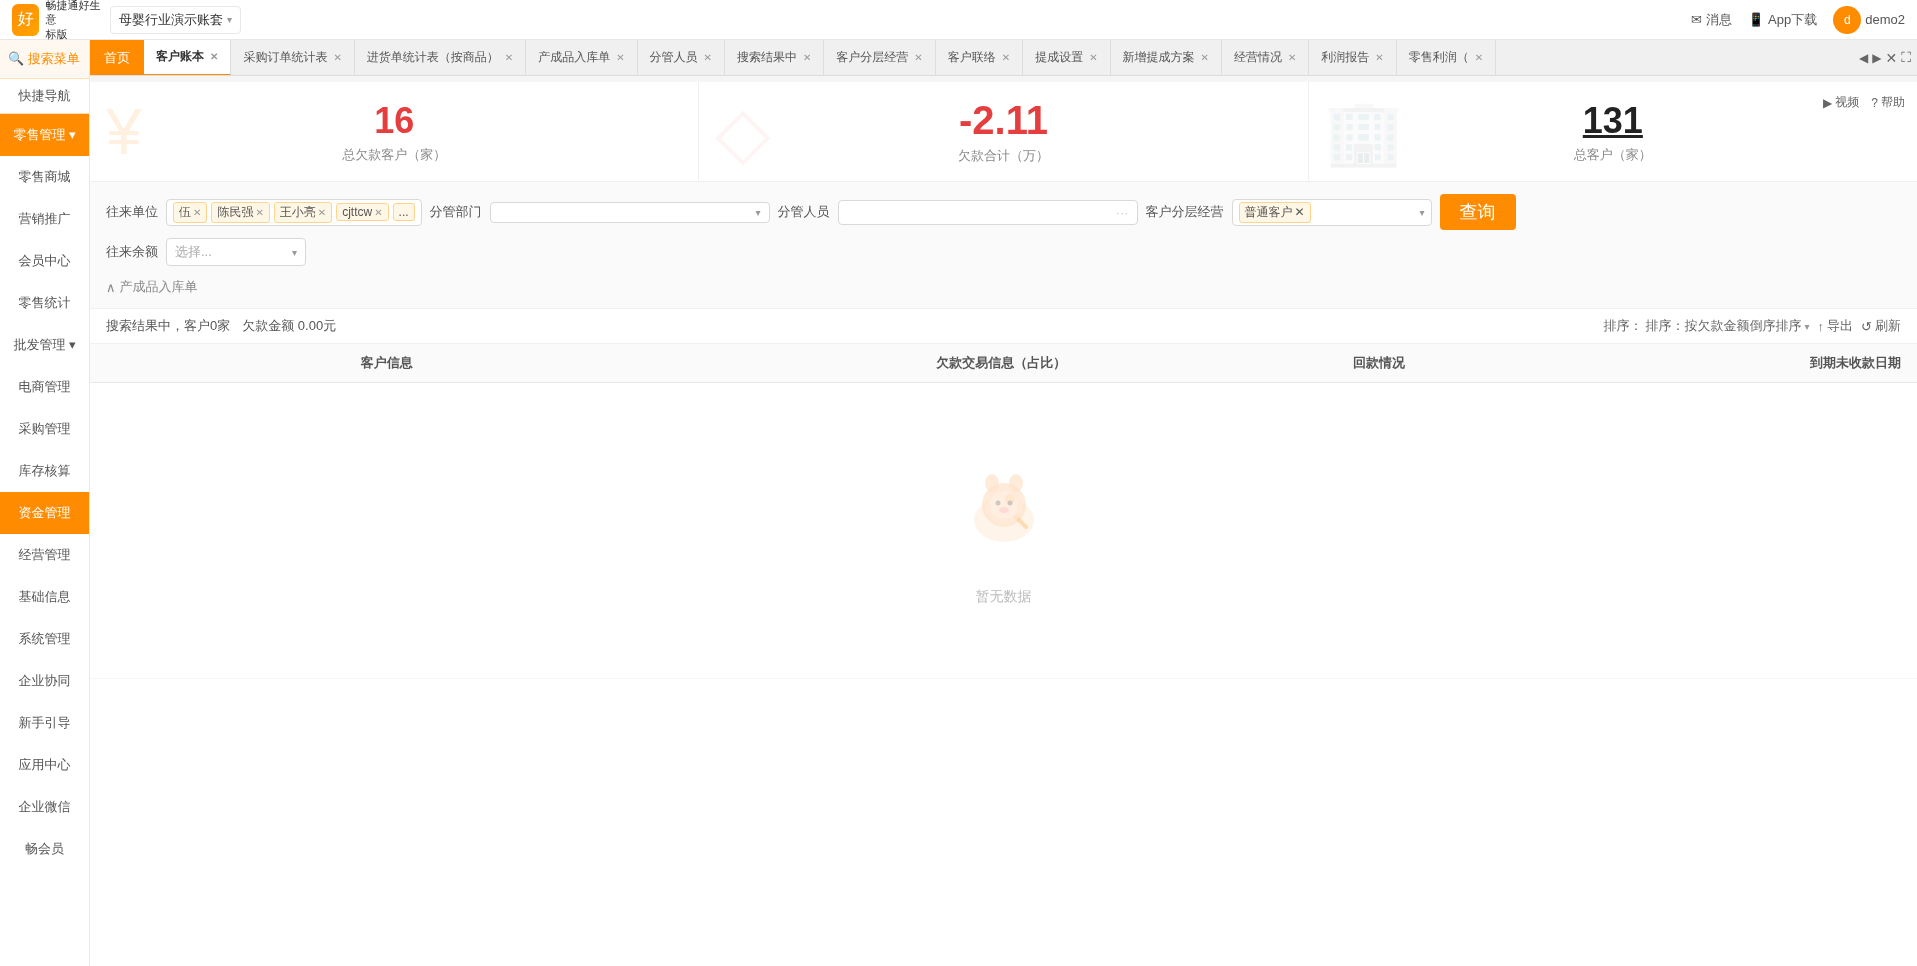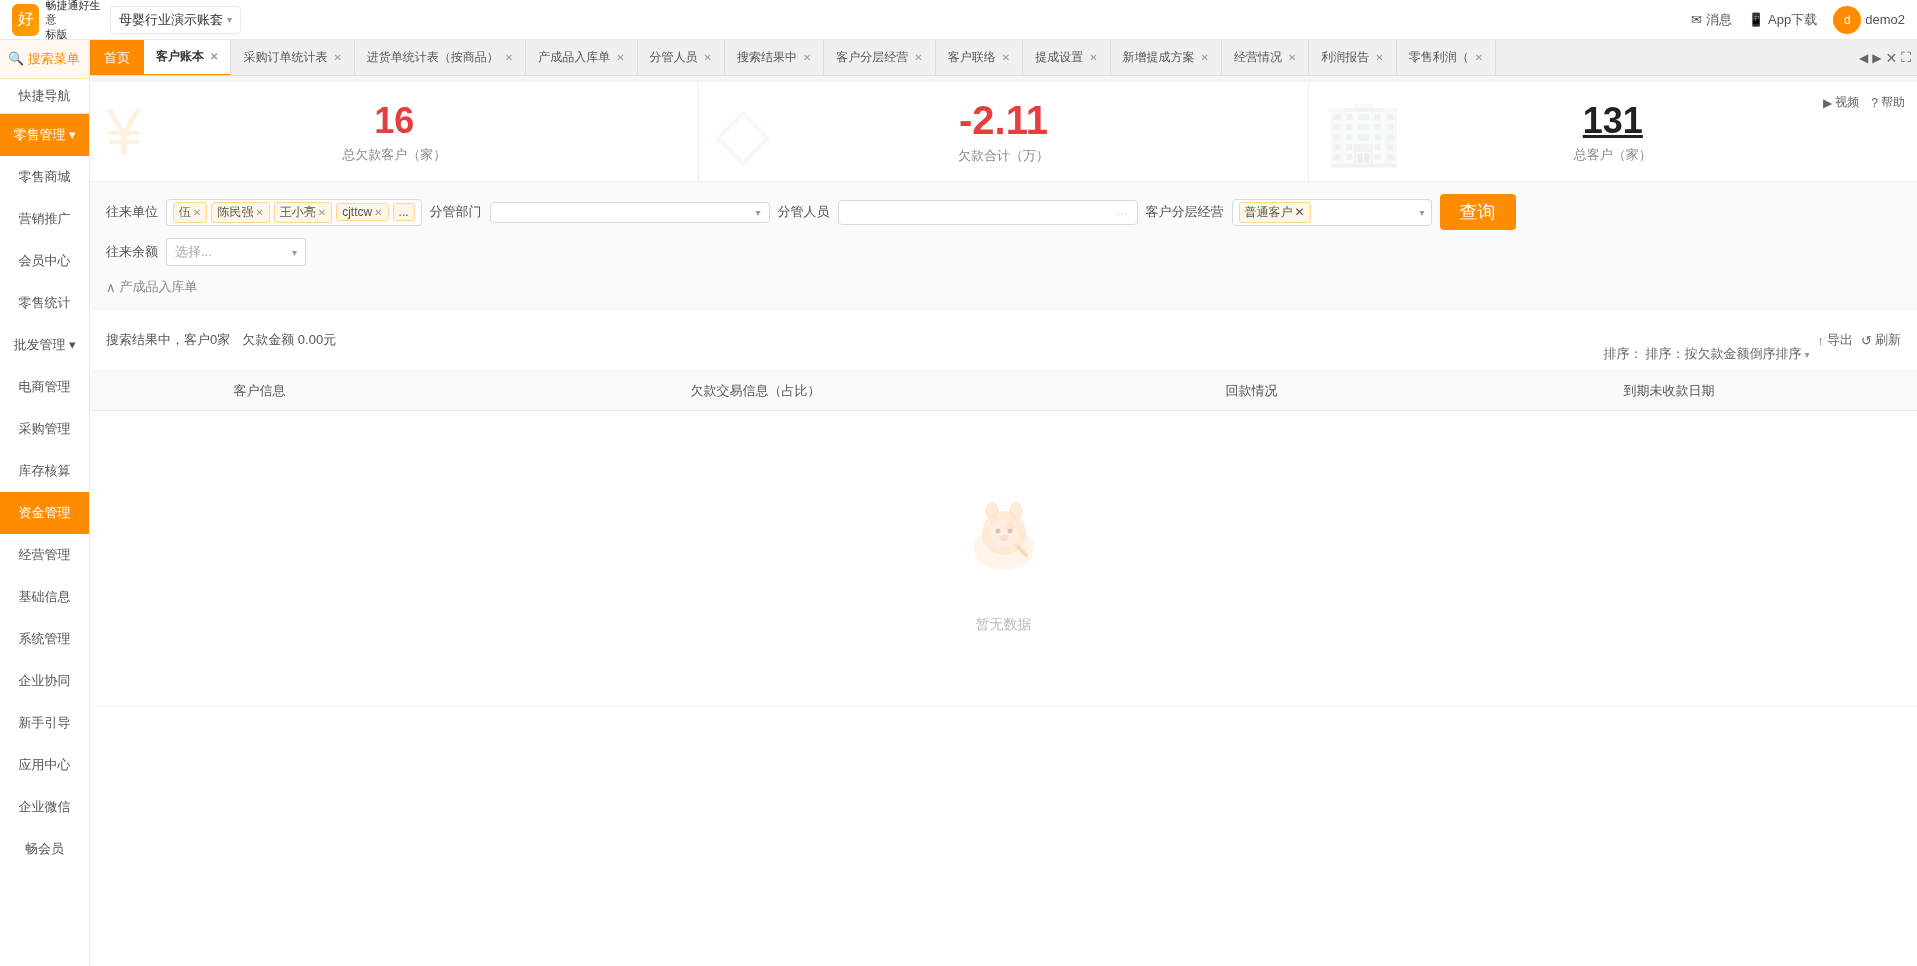--- a/index.html
+++ b/index.html
@@ -66,25 +66,25 @@
     .collapse-btn { display: flex; align-items: center; gap: 4px; color: #888; font-size: 13px; cursor: pointer; margin: 0 auto; }
     .search-btn { background: #ff8c00; color: #fff; border: none; border-radius: 4px; padding: 6px 20px; font-size: 18px; cursor: pointer; white-space: nowrap; }
     .filter-select-with-tag { display: flex; align-items: center; border: 1px solid #d9d9d9; border-radius: 4px; padding: 2px 6px; background: #fff; gap: 4px; min-width: 200px; }
     .select-tag { display: flex; align-items: center; gap: 2px; background: #fff7e6; border: 1px solid #ffd591; border-radius: 3px; padding: 1px 5px; font-size: 12px; color: #555; }
 
     
     .result-bar { padding: 8px 16px; display: flex; align-items: center; justify-content: space-between; background: #fff; border-bottom: 1px solid #f0f0f0; font-size: 13px; }
     .result-info { color: #555; display: flex; gap: 12px; }
     .result-actions { display: flex; align-items: center; gap: 8px; color: #666; }
     .result-actions span { cursor: pointer; display: flex; align-items: center; gap: 3px; }
-    .sort-select { display: flex; align-items: center; gap: 4px; cursor: pointer; margin-top: 28px; }
+    .sort-select { display: flex; align-items: center; gap: 4px; cursor: pointer; }
 
     
     .data-table { width: 100%; border-collapse: collapse; font-size: 13px; }
-    .data-table th { padding: 10px 16px; background: #fafafa; color: #555; font-weight: normal; text-align: center; border-bottom: 1px solid #e8e8e8; }
+    .data-table th { padding: 10px 16px; background: #fafafa; color: #555; font-weight: bold; text-align: right; border-bottom: 1px solid #e8e8e8; }
     .data-table td { padding: 12px 16px; border-bottom: 1px solid #f5f5f5; }
 
     
     .empty-state { display: flex; flex-direction: column; align-items: center; justify-content: center; padding: 60px 20px; }
     .empty-icon { font-size: 80px; margin-bottom: 12px; opacity: 0.5; }
     .empty-text { color: #bbb; font-size: 14px; }
 
     .chevron { font-size: 10px; color: #999; }
   </style>
 </head>

